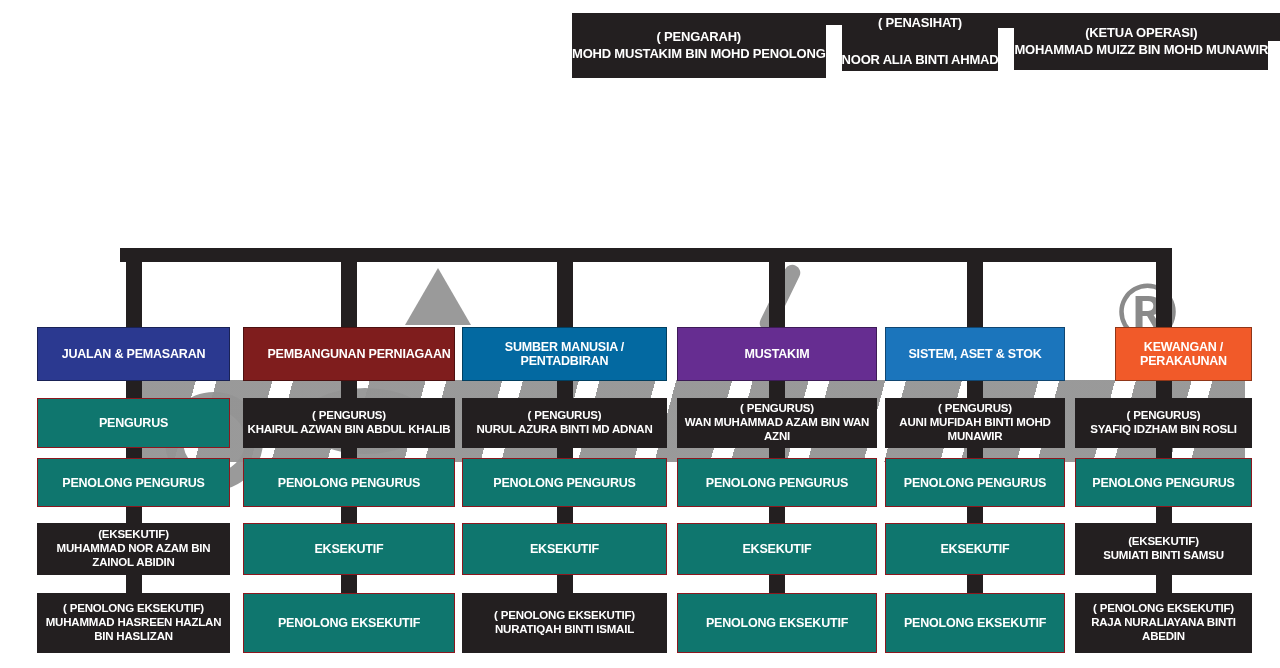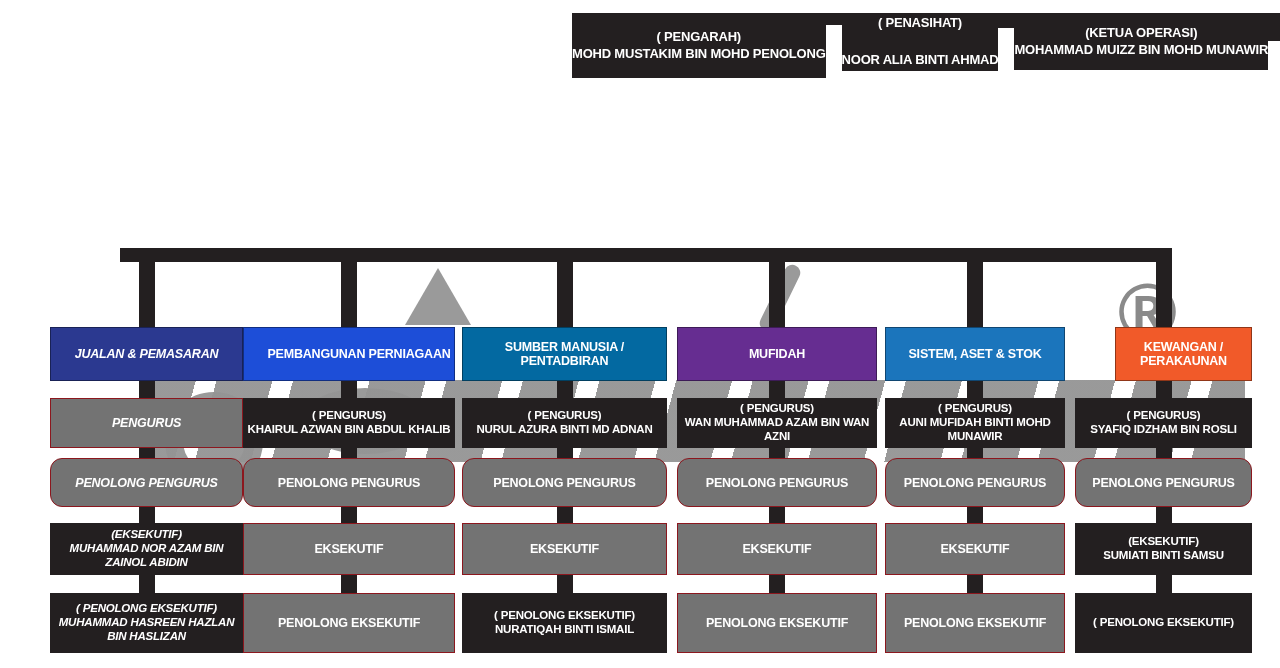--- a/index.html
+++ b/index.html
@@ -32,39 +32,39 @@
   
   .hbar{position:absolute;left:120px;top:248px;width:1052px;height:14px;background:#231f20;z-index:2;}
   .vbar{width:16px;background:#231f20;margin:0 auto;flex:0 0 auto;}
   
   .box{
     box-sizing:border-box;display:flex;flex-direction:column;align-items:center;justify-content:center;
     text-align:center;color:#ffffff;font-weight:bold;flex:0 0 auto;
   }
   .box .role,.box .name,.box .lbl{display:block;letter-spacing:-0.2px;}
   .black{background:#231f20;}
-  .red{background:#737373;border:1px solid #8c171e;}
+  .red{background:#0f766e;border:1px solid #8c171e;}
   .hdr{border:1px solid rgba(0,0,0,.4);font-size:12.5px;}
   
   .topstack{position:absolute;left:572px;top:13px;width:216px;display:flex;flex-direction:row;z-index:2;}
   .tbox{font-size:13px;line-height:1.3;}
   .tb1{height:65px;}
   .tb2{height:58px;gap:20px;}
   .tb3{height:57px;}
   .tconn1{height:12px;}
   .tconn2{height:15px;}
   .trunk{height:28px;}
   
   .col{position:absolute;top:262px;display:flex;flex-direction:column;z-index:2;}
   .drop{height:65px;}
   .hdr{height:54px;}
   .c1{height:17px;}
   .r2{height:50px;}
   .c2{height:10px;}
-  .r3{height:49px;border-radius:12px;}
+  .r3{height:49px;}
   .c3{height:16px;}
   .r4{height:52px;}
   .c4{height:18px;}
   .r5{height:60px;}
   .rowred{font-size:12.5px;letter-spacing:.2px;}
   .rowblk{font-size:11.5px;line-height:1.2;padding:2px 3px;}
 </style>
 </head>
 <body>
 
@@ -92,21 +92,21 @@
     <div class="vbar tconn2"></div>
     <div class="box black tbox tb3">
       <span class="role">(KETUA OPERASI)</span>
       <span class="name">MOHAMMAD MUIZZ BIN MOHD MUNAWIR</span>
     </div>
     <div class="vbar trunk"></div>
   </div>
 
   <div class="hbar"></div>
 
-  <div class="col" style="left:50px;width:193px;font-style:italic;">
+  <div class="col" style="left:37px;width:193px;">
     <div class="vbar drop"></div>
     <div class="box hdr" style="background-color: rgb(43, 57, 144);">
       <span class="lbl">JUALAN &amp; PEMASARAN</span>
     </div>
     <div class="vbar c1"></div>
     <div class="box red r2 rowred">
       <span class="lbl">PENGURUS</span>
     </div>
     <div class="vbar c2"></div>
     <div class="box red r3 rowred">
@@ -119,21 +119,21 @@
     </div>
     <div class="vbar c4"></div>
     <div class="box black r5 rowblk">
       <span class="role">( PENOLONG EKSEKUTIF)</span>
       <span class="name">MUHAMMAD HASREEN HAZLAN BIN HASLIZAN</span>
     </div>
   </div>
 
   <div class="col" style="left:243px;width:212px;">
     <div class="vbar drop"></div>
-    <div class="box hdr" style="background-color: #1d4ed8; padding-left: 20px;">
+    <div class="box hdr" style="background-color: #7f1d1d; padding-left: 20px;">
       <span class="lbl">PEMBANGUNAN PERNIAGAAN</span>
     </div>
     <div class="vbar c1"></div>
     <div class="box black r2 rowblk">
       <span class="role">( PENGURUS)</span>
       <span class="name">KHAIRUL AZWAN BIN ABDUL KHALIB</span>
     </div>
     <div class="vbar c2"></div>
     <div class="box red r3 rowred">
       <span class="lbl">PENOLONG PENGURUS</span>
@@ -169,21 +169,21 @@
     <div class="vbar c4"></div>
     <div class="box black r5 rowblk">
       <span class="role">( PENOLONG EKSEKUTIF)</span>
       <span class="name">NURATIQAH BINTI ISMAIL</span>
     </div>
   </div>
 
   <div class="col" style="left:677px;width:200px;">
     <div class="vbar drop"></div>
     <div class="box hdr" style="background-color: rgb(102, 45, 145);">
-      <span class="lbl">MUFIDAH</span>
+      <span class="lbl">MUSTAKIM</span>
     </div>
     <div class="vbar c1"></div>
     <div class="box black r2 rowblk">
       <span class="role">( PENGURUS)</span>
       <span class="name">WAN MUHAMMAD AZAM BIN WAN AZNI</span>
     </div>
     <div class="vbar c2"></div>
     <div class="box red r3 rowred">
       <span class="lbl">PENOLONG PENGURUS</span>
     </div>
@@ -236,16 +236,17 @@
       <span class="lbl">PENOLONG PENGURUS</span>
     </div>
     <div class="vbar c3"></div>
     <div class="box black r4 rowblk">
       <span class="role">(EKSEKUTIF)</span>
       <span class="name">SUMIATI BINTI SAMSU</span>
     </div>
     <div class="vbar c4"></div>
     <div class="box black r5 rowblk">
       <span class="role">( PENOLONG EKSEKUTIF)</span>
+      <span class="name">RAJA NURALIAYANA BINTI ABEDIN</span>
     </div>
   </div>
 
 </div>
 
 </body></html>

